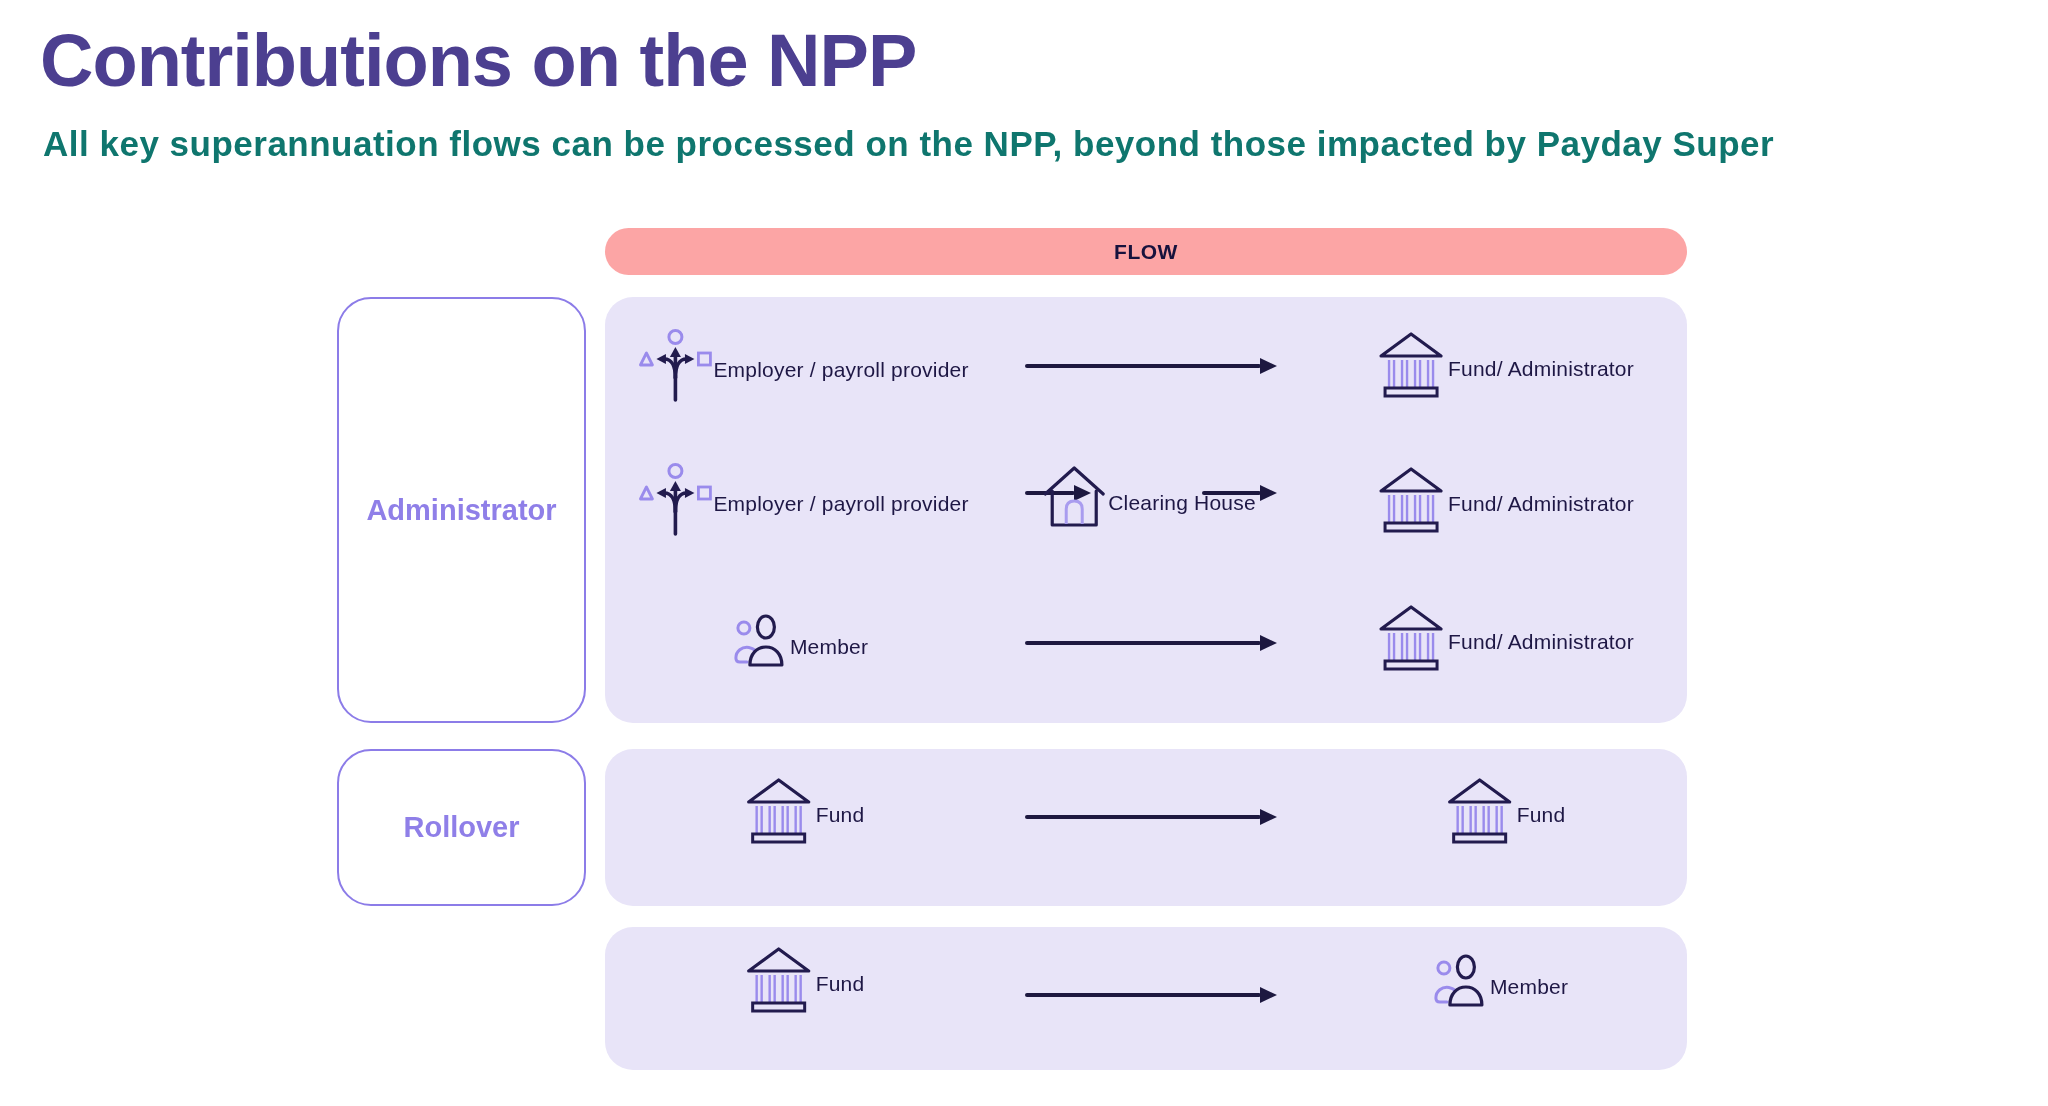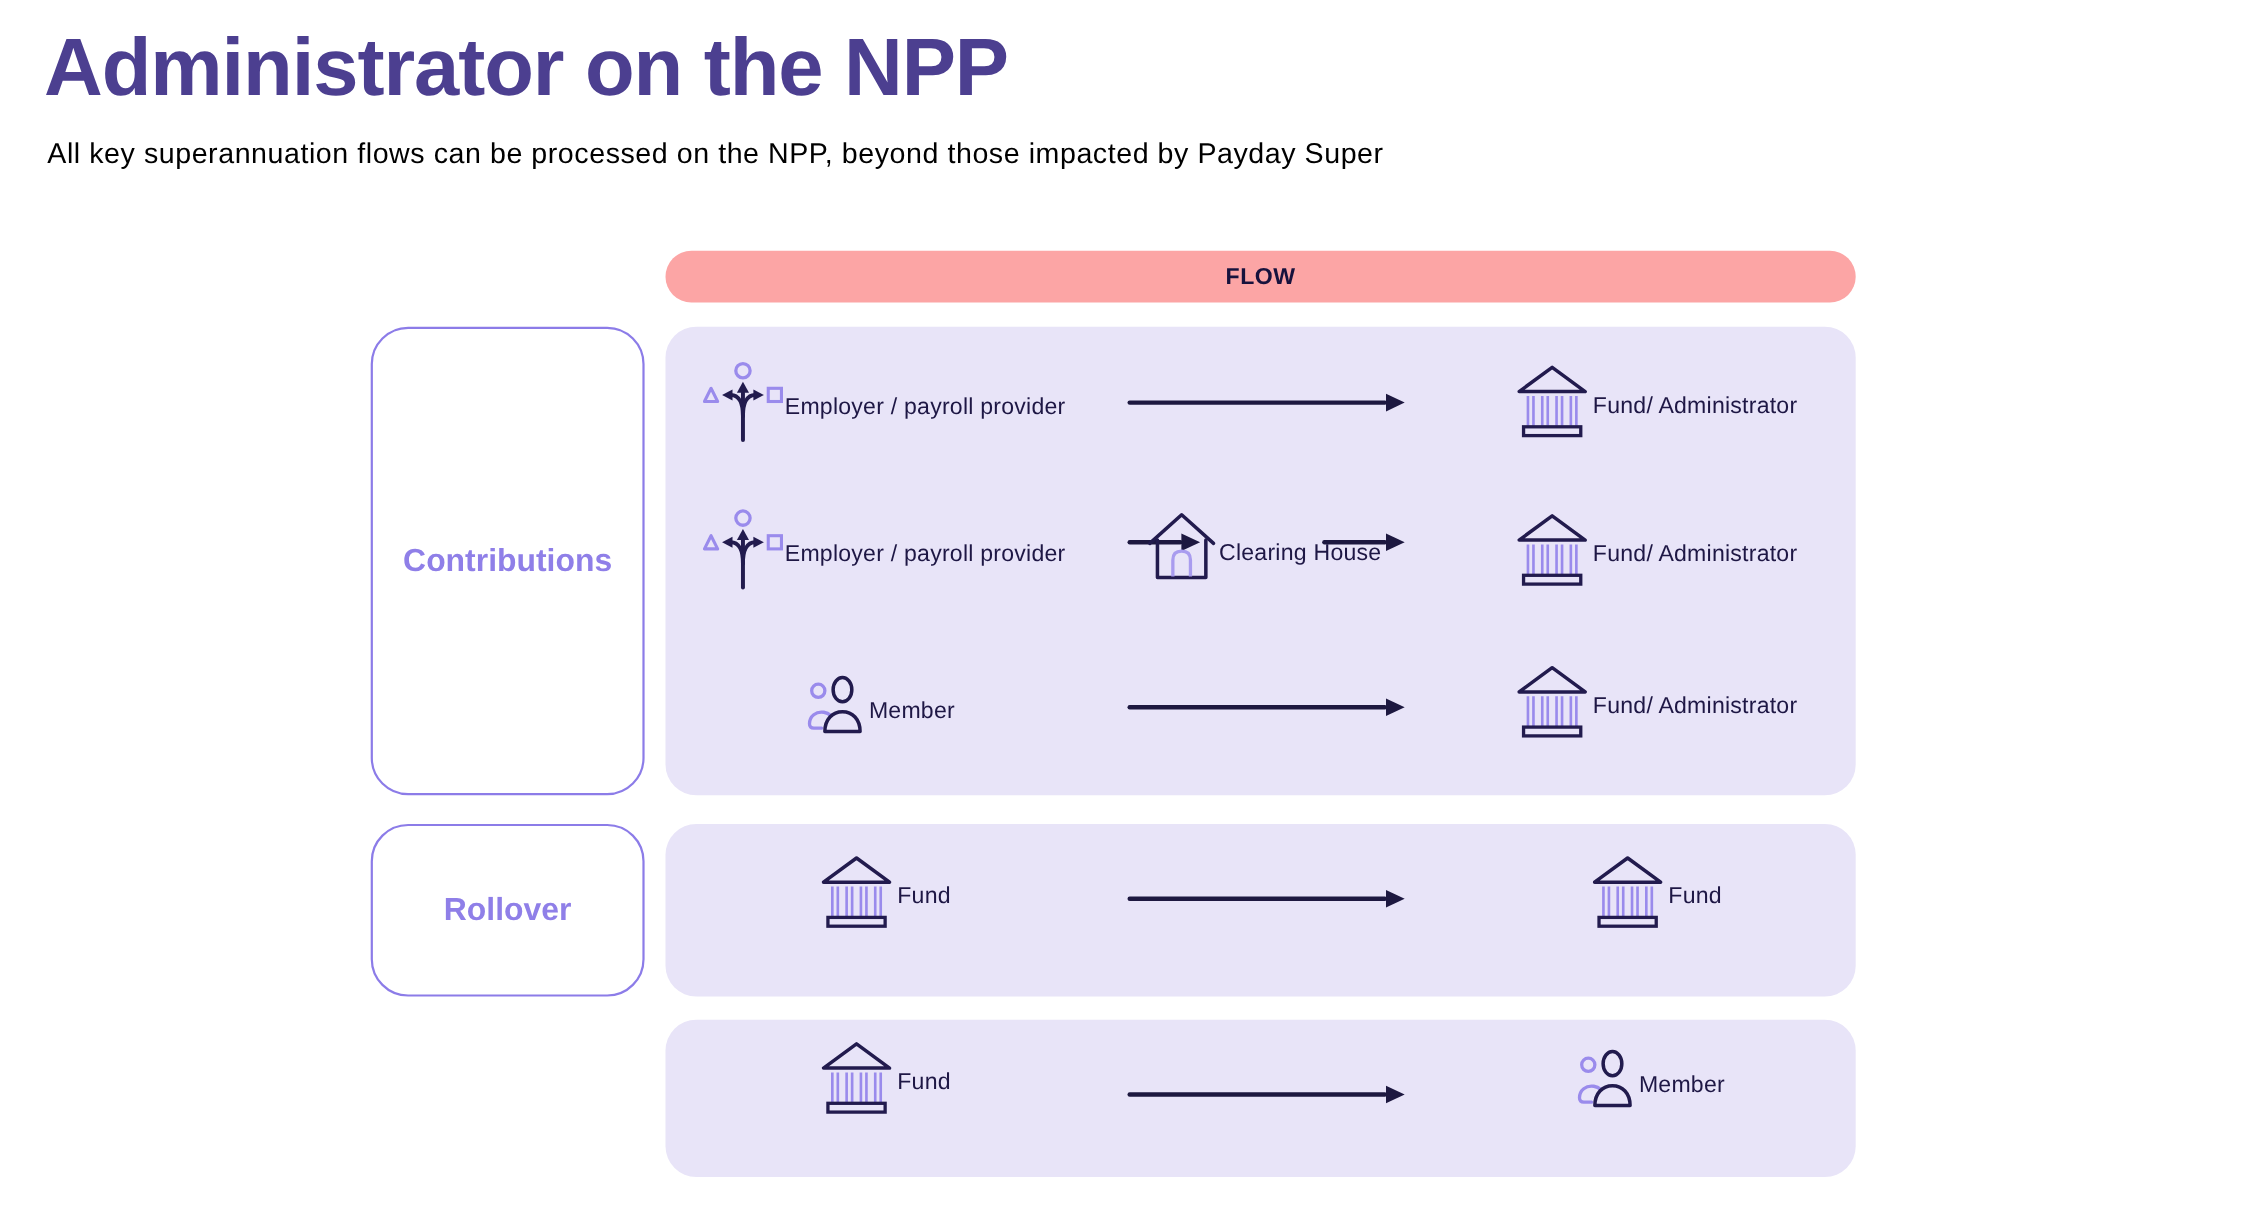--- a/index.html
+++ b/index.html
@@ -8,22 +8,22 @@
     font-family:"Liberation Sans",sans-serif;
   }
   
   .title{
     position:absolute;left:40px;top:18px;
     font-size:74px;font-weight:700;letter-spacing:-1px;
     color:#4C3F90;white-space:nowrap;
   }
   .subtitle{
     position:absolute;left:43px;top:124px;
-    font-size:26px;font-weight:400;letter-spacing:0.5px;
-    color:#000000;white-space:nowrap;
+    font-size:35px;font-weight:700;letter-spacing:0.5px;
+    color:#0f766e;white-space:nowrap;
   }
   
   .flow-bar{
     position:absolute;left:605px;top:228px;width:1082px;height:47px;
     background:#fca5a5;border-radius:24px;
     display:flex;align-items:center;justify-content:center;
   }
   .flow-bar .flow-label{
     font-size:21px;font-weight:700;letter-spacing:0.5px;color:#17123D;
   }
@@ -63,29 +63,29 @@
   .arrow::after{
     content:"";position:absolute;right:-16px;top:50%;transform:translateY(-50%);
     border-left:17px solid #1D1840;border-top:8px solid transparent;border-bottom:8px solid transparent;
   }
 </style>
 </head>
 <body>
 
 <div class="stage">
 
-  <div class="title">Administrator on the NPP</div>
+  <div class="title">Contributions on the NPP</div>
   <div class="subtitle">All key superannuation flows can be processed on the NPP, beyond those impacted by Payday Super</div>
 
   <div class="flow-bar">
     <span class="flow-label">FLOW</span>
   </div>
 
   <div class="cat-box cat-contributions">
-    <span class="cat-label">Contributions</span>
+    <span class="cat-label">Administrator</span>
   </div>
   <div class="cat-box cat-rollover">
     <span class="cat-label">Rollover</span>
   </div>
 
   <div class="panel panel-contributions"></div>
   <div class="panel panel-rollover"></div>
   <div class="panel panel-payout"></div>
 
   <div class="entity" style="left:803px;top:328px;">

